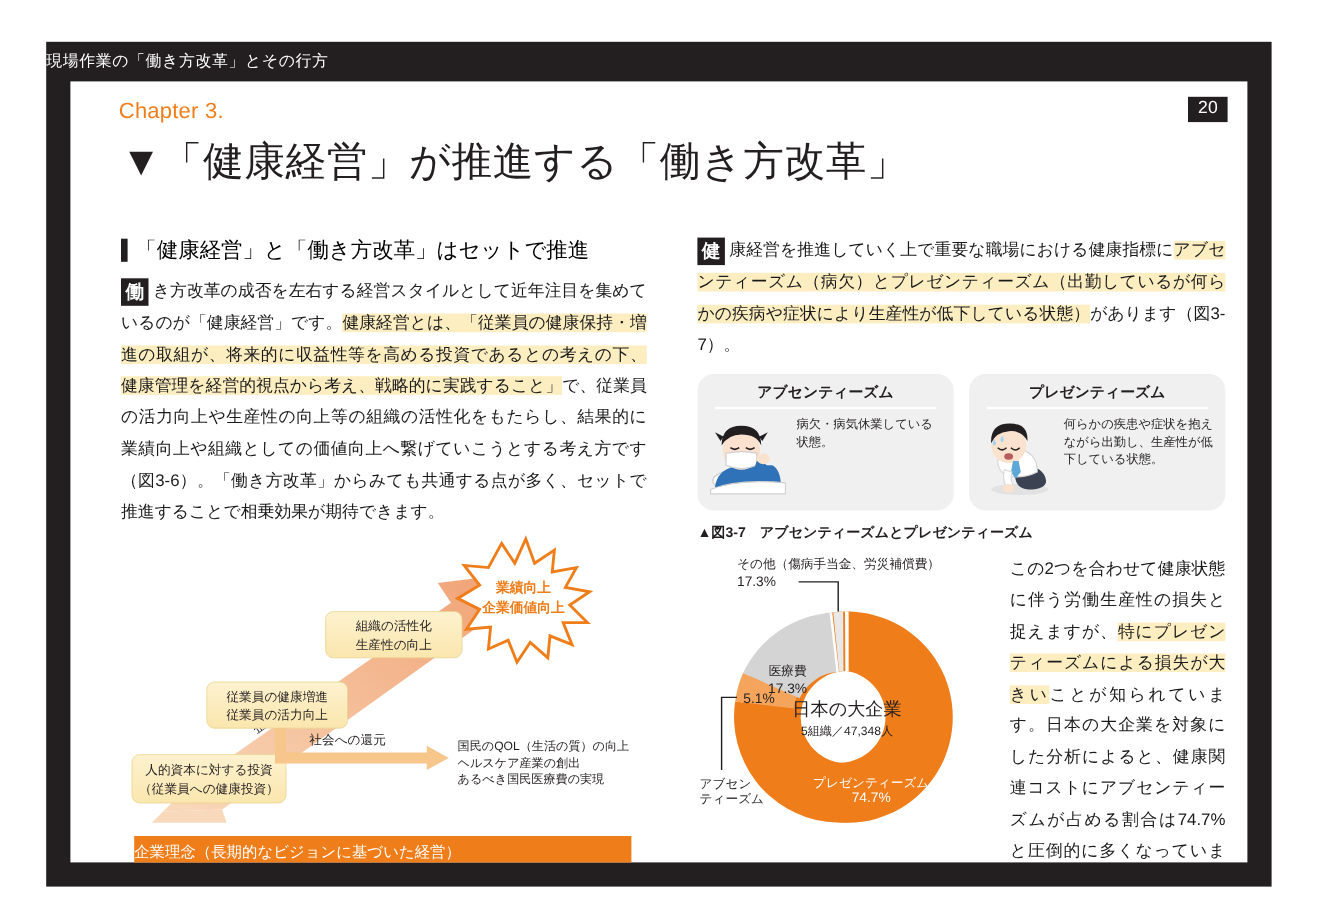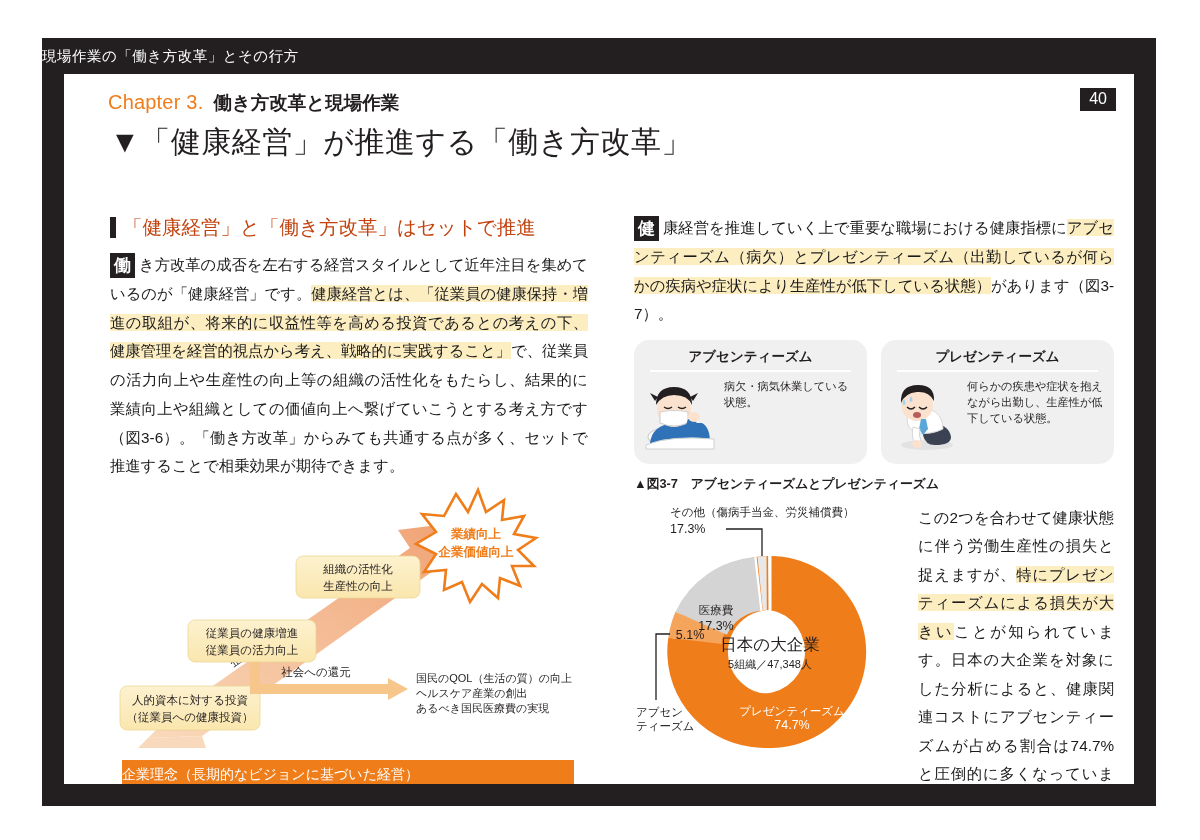--- a/index.html
+++ b/index.html
@@ -59,34 +59,34 @@
   #page-number{
     position:absolute; right:18px; top:14px;
     background:#231f20; color:#ffffff;
     font-size:16px; font-weight:500;
     padding:2px 9px 3px 9px;
     line-height:1.15;
   }
   
   #big-heading{
     position:absolute; left:46px; top:48px;
-    font-size:30px; color:#231f20;
+    font-size:37px; color:#231f20;
     letter-spacing:0.5px;
     white-space:nowrap;
   }
   
   .col{
     position:absolute; top:140px;
   }
   #col-left{ left:46px; width:478px; }
   #col-right{ left:570px; width:480px; }
 
   .sec-head{
     display:flex; align-items:center;
-    font-size:19.5px; color:#c2410c;
+    font-size:19.5px; color:#000000;
     margin-bottom:10px; white-space:nowrap;
   }
   .sec-bar{
     display:inline-block;
     width:6px; height:21px;
     background:#231f20;
     margin-right:7px;
     flex:0 0 auto;
   }
   .body-text{
@@ -188,23 +188,22 @@
 <body>
 
 <div id="page-frame">
 
   <div id="frame-header">現場作業の「働き方改革」とその行方</div>
 
   <div id="page-sheet">
 
     <div class="chapter-row">
       <span class="chapter-num">Chapter 3.</span>
-      <span class="chapter-title">働き方改革と現場作業</span>
     </div>
-    <div id="page-number">40</div>
+    <div id="page-number">20</div>
 
     <div id="big-heading">▼「健康経営」が推進する「働き方改革」</div>
 
     <div class="col" id="col-left">
 
       <div class="sec-head">
         <span class="sec-bar"></span>
         <span>「健康経営」と「働き方改革」はセットで推進</span>
       </div>
 

